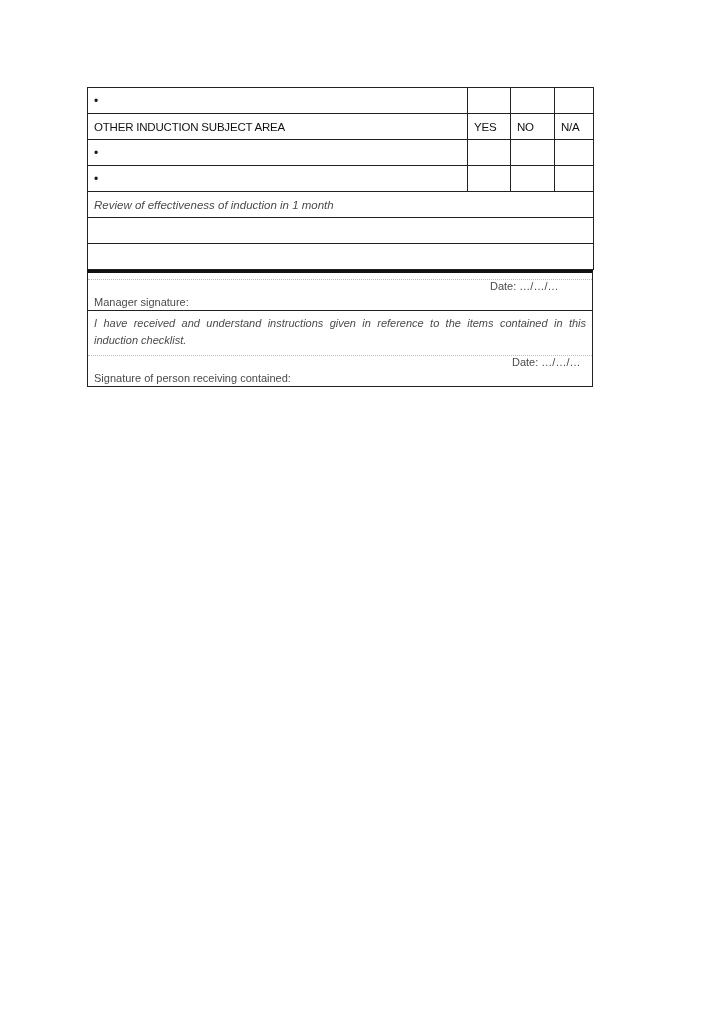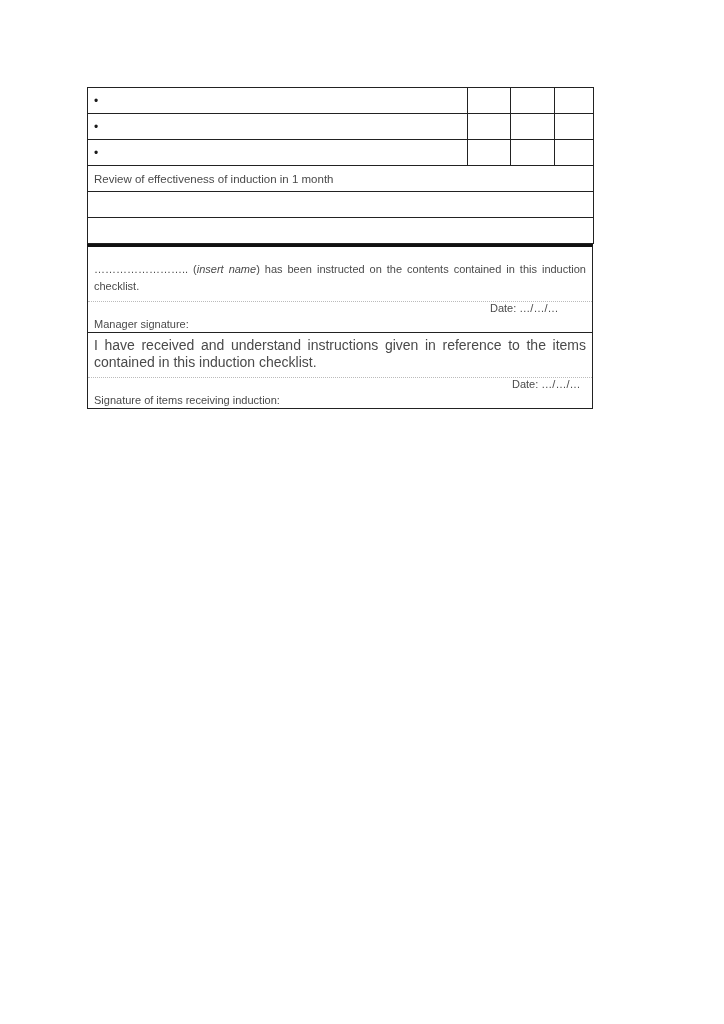--- a/index.html
+++ b/index.html
@@ -5,49 +5,55 @@
     html, body { margin: 0; padding: 0; background: #ffffff; }
     body { width: 724px; height: 1024px; position: relative; overflow: hidden;
            font-family: "Liberation Sans", sans-serif; color: #1a1a1a; }
     .sheet { position: absolute; left: 87px; top: 87px; width: 506px; }
     table.grid { border-collapse: collapse; width: 506px; table-layout: fixed; }
     table.grid td { border: 1px solid #222; padding: 0 6px; font-size: 11.5px; vertical-align: middle; }
     .bullet-cell { height: 26px; }
     .bullet { font-size: 12px; }
     .thick-top td { border-top: 3px solid #111; }
     .hdr { font-size: 11.5px; letter-spacing: -0.2px; color: #111; }
-    .light { color: #4a4a4a; font-size: 11px; }
+    .light { color: #4a4a4a; font-size: 11px; font-style: italic; }
     .row-27 { height: 26px; }
     .sigblock { border: 1px solid #222; border-top: 3px solid #111; width: 504px; }
     .sig-p { padding: 8px 6px 0 6px; font-size: 11px; color: #4a4a4a; line-height: 17px; text-align: justify; text-align-last: left; }
     .dotted-sep { border-top: 1px dotted #bbb; margin: 6px 0 0 0; }
     .sig-line { position: relative; height: 30px; font-size: 11px; color: #4a4a4a; }
     .sig-line .lbl { position: absolute; left: 6px; top: 16px; }
     .sig-line .date { position: absolute; top: 0; padding-left: 36px; }
     .solid-sep { border-top: 1px solid #222; }
-    .sig-p2 { padding: 4px 6px 0 6px; font-size: 14px; color: #4a4a4a; line-height: 17px; text-align: justify; text-align-last: left; }
+    .sig-p2 { padding: 4px 6px 0 6px; font-size: 11px; color: #4a4a4a; line-height: 17px; text-align: justify; text-align-last: left; font-style: italic; }
     em { font-style: italic; }
   </style>
 </head>
 <body>
 
 <div class="sheet">
   <table class="grid">
     <colgroup>
       <col style="width:380px">
       <col style="width:43px">
       <col style="width:44px">
       <col style="width:39px">
     </colgroup>
     <tbody>
         <tr class="bullet-cell">
       <td><span class="bullet">•</span></td>
       <td></td>
       <td></td>
       <td></td>
+    </tr>
+    <tr class="row-27 thick-top">
+      <td class="hdr">OTHER INDUCTION SUBJECT AREA</td>
+      <td class="hdr">YES</td>
+      <td class="hdr">NO</td>
+      <td class="hdr">N/A</td>
     </tr>
     <tr class="bullet-cell thick-top">
       <td><span class="bullet">•</span></td>
       <td></td>
       <td></td>
       <td></td>
     </tr>
     <tr class="bullet-cell">
       <td><span class="bullet">•</span></td>
       <td></td>
@@ -60,31 +66,26 @@
     <tr class="row-27">
       <td colspan="4" class="light"></td>
     </tr>
     <tr class="row-27">
       <td colspan="4" class="light"></td>
     </tr>
   </tbody>
     </table>
 
   <div class="sigblock">
-    <div class="sig-p" style="padding-top:14px;">
-      <span>……………………..</span>
-      (<em>insert name</em>)
-      <span>has been instructed on the contents contained in this induction checklist.</span>
-    </div>
     <div class="dotted-sep"></div>
     <div class="sig-line">
       <span class="lbl">Manager signature:</span>
       <span class="date" style="left:366px;">Date: …/…/…</span>
     </div>
     <div class="solid-sep"></div>
     <div class="sig-p2">I have received and understand instructions given in reference to the items contained in this induction checklist.</div>
     <div class="dotted-sep"></div>
     <div class="sig-line">
-      <span class="lbl">Signature of items receiving induction:</span>
+      <span class="lbl">Signature of person receiving contained:</span>
       <span class="date" style="left:388px;">Date: …/…/…</span>
     </div>
   </div>
 </div>
 
 </body></html>

